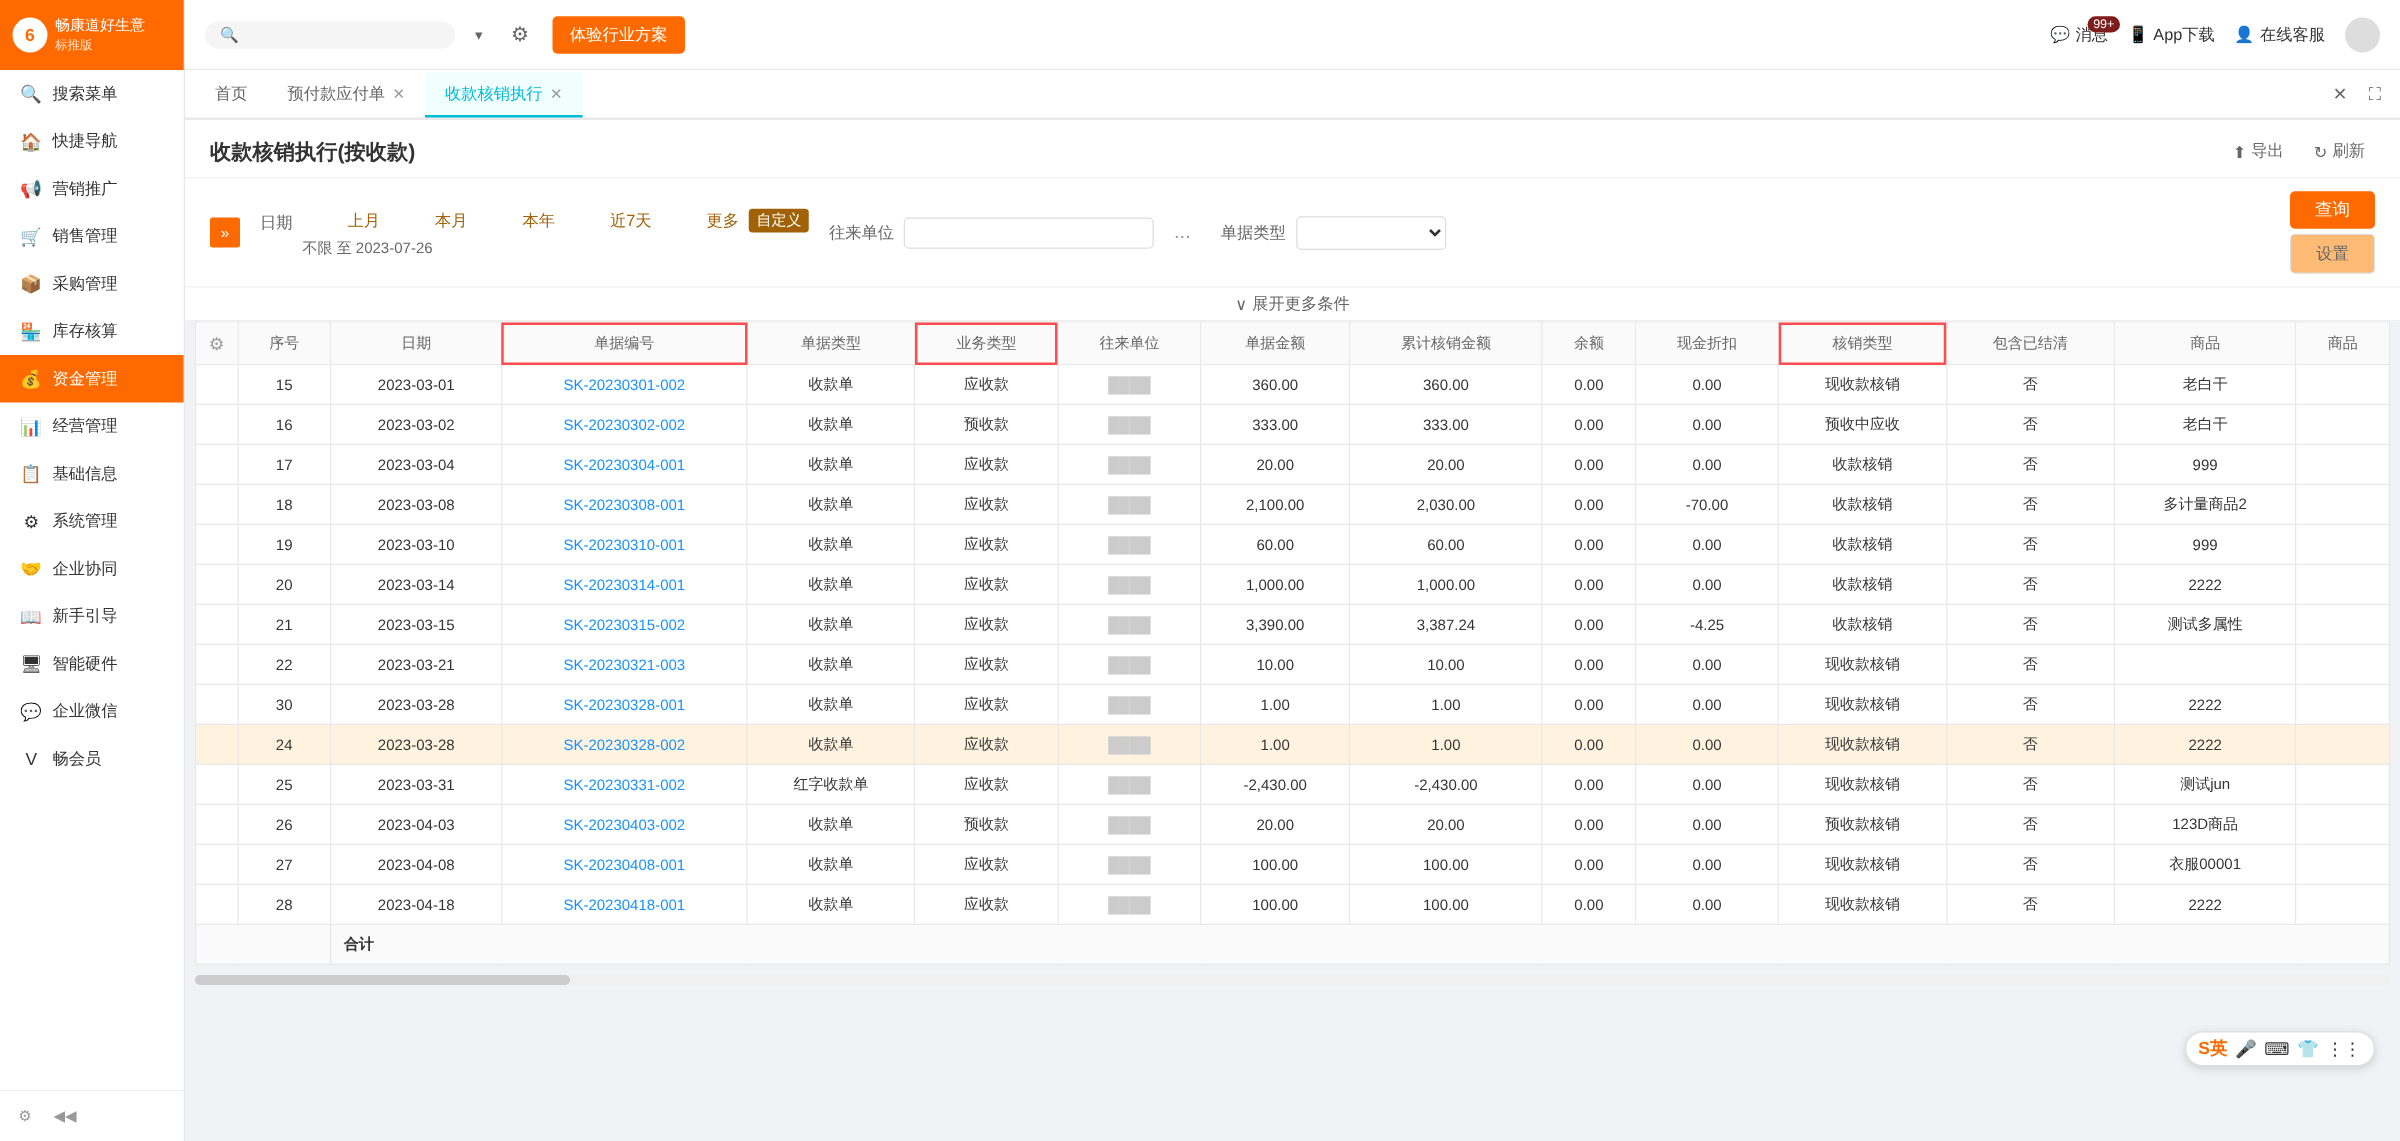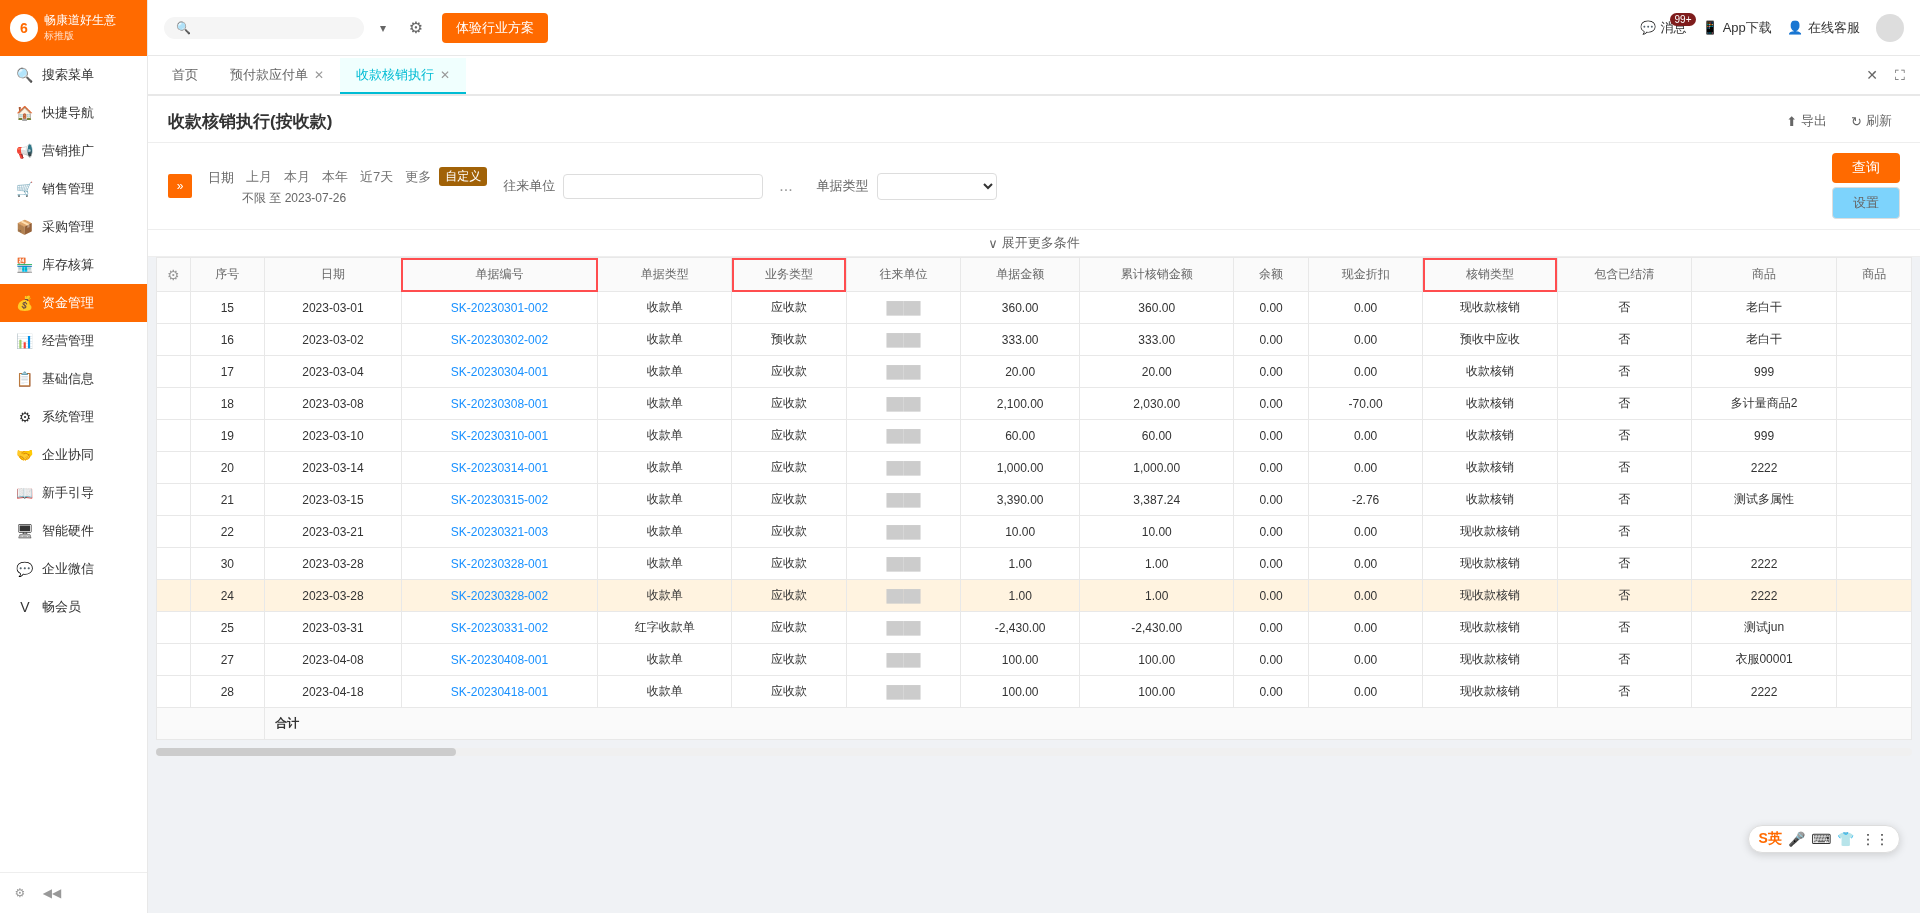--- a/index.html
+++ b/index.html
@@ -51,29 +51,29 @@
     .page-title { font-size: 17px; font-weight: 600; color: #333; }
     .page-actions { display: flex; gap: 8px; }
     .page-action-btn { display: flex; align-items: center; gap: 4px; color: #666; font-size: 13px; cursor: pointer; padding: 4px 8px; }
 
     
     .filter-bar { background: #fff; padding: 10px 20px; display: flex; align-items: center; gap: 16px; border-bottom: 1px solid #eee; flex-wrap: wrap; }
     .filter-toggle { width: 24px; height: 24px; background: #ff6a00; color: #fff; display: flex; align-items: center; justify-content: center; cursor: pointer; border-radius: 2px; font-size: 12px; flex-shrink: 0; }
     .filter-group { display: flex; align-items: flex-start; gap: 8px; flex-wrap: wrap; }
     .filter-label { color: #666; font-size: 13px; white-space: nowrap; line-height: 24px; }
     .filter-date-options { display: flex; gap: 4px; align-items: center; }
-    .filter-date-btn { color: #737373; font-size: 13px; cursor: pointer; padding: 2px 4px; }
+    .filter-date-btn { color: #a16207; font-size: 13px; cursor: pointer; padding: 2px 4px; margin-left: 32px; }
     .filter-custom { background: #a16207; color: #fff; border-radius: 3px; padding: 1px 6px; font-size: 12px; cursor: pointer; }
     .filter-range { color: #666; font-size: 12px; margin-top: 2px; }
     .filter-input { border: 1px solid #ddd; border-radius: 4px; padding: 4px 10px; font-size: 13px; width: 200px; outline: none; color: #333; }
     .filter-dots { color: #999; font-size: 16px; cursor: pointer; padding: 0 8px; }
     .filter-select-wrap { display: flex; align-items: center; gap: 8px; min-width: 180px; }
     .filter-select { border: 1px solid #ddd; border-radius: 4px; padding: 4px 10px; font-size: 13px; outline: none; color: #333; flex: 1; background: #fff; }
     .filter-query-btn { background: #ff6a00; color: #fff; border: none; border-radius: 4px; padding: 6px 20px; font-size: 14px; cursor: pointer; white-space: nowrap; }
-    .filter-set-btn { background: #7dd3fc; color: #666; border: 1px solid #ddd; border-radius: 4px; padding: 6px 16px; font-size: 13px; cursor: pointer; white-space: nowrap; }
+    .filter-set-btn { background: #fdba74; color: #666; border: 1px solid #ddd; border-radius: 4px; padding: 6px 16px; font-size: 13px; cursor: pointer; white-space: nowrap; }
     .filter-expand-btn { display: flex; align-items: center; gap: 4px; color: #666; font-size: 13px; cursor: pointer; }
 
     
     .table-wrap { flex: 1; overflow: auto; padding: 0 8px 8px; }
     .data-table { width: 100%; border-collapse: collapse; background: #fff; font-size: 12px; }
     .data-table th { background: #fafafa; border: 1px solid #e8e8e8; padding: 8px 10px; color: #666; font-weight: 500; white-space: nowrap; text-align: center; position: sticky; top: 0; z-index: 2; }
     .data-table td { border: 1px solid #e8e8e8; padding: 7px 10px; color: #333; white-space: nowrap; text-align: center; }
     .data-table tr.highlighted td { background: #fff3e0; }
     .link-cell { color: #1890ff; text-decoration: none; cursor: pointer; }
     .negative { color: #ff4d4f; }
@@ -398,21 +398,21 @@
               <td></td>
               <td>21</td>
               <td>2023-03-15</td>
               <td class="link-cell"><a class="link-cell" href="#">SK-20230315-002</a></td>
               <td>收款单</td>
               <td>应收款</td>
               <td style="color:#ccc;">████</td>
               <td>3,390.00</td>
               <td>3,387.24</td>
               <td>0.00</td>
-              <td class="negative">-2.76</td>
+              <td class="negative">-4.25</td>
               <td>收款核销</td>
               <td>否</td>
               <td>测试多属性</td>
               <td></td>
             </tr>
             <tr>
               <td></td>
               <td>22</td>
               <td>2023-03-21</td>
               <td class="link-cell"><a class="link-cell" href="#">SK-20230321-003</a></td>
@@ -470,20 +470,37 @@
               <td>红字收款单</td>
               <td>应收款</td>
               <td style="color:#ccc;">████</td>
               <td class="negative">-2,430.00</td>
               <td class="negative">-2,430.00</td>
               <td>0.00</td>
               <td>0.00</td>
               <td>现收款核销</td>
               <td>否</td>
               <td>测试jun</td>
+              <td></td>
+            </tr>
+            <tr>
+              <td></td>
+              <td>26</td>
+              <td>2023-04-03</td>
+              <td class="link-cell"><a class="link-cell" href="#">SK-20230403-002</a></td>
+              <td>收款单</td>
+              <td>预收款</td>
+              <td style="color:#ccc;">████</td>
+              <td>20.00</td>
+              <td>20.00</td>
+              <td>0.00</td>
+              <td>0.00</td>
+              <td>预收款核销</td>
+              <td>否</td>
+              <td>123D商品</td>
               <td></td>
             </tr>
             <tr>
               <td></td>
               <td>27</td>
               <td>2023-04-08</td>
               <td class="link-cell"><a class="link-cell" href="#">SK-20230408-001</a></td>
               <td>收款单</td>
               <td>应收款</td>
               <td style="color:#ccc;">████</td>

